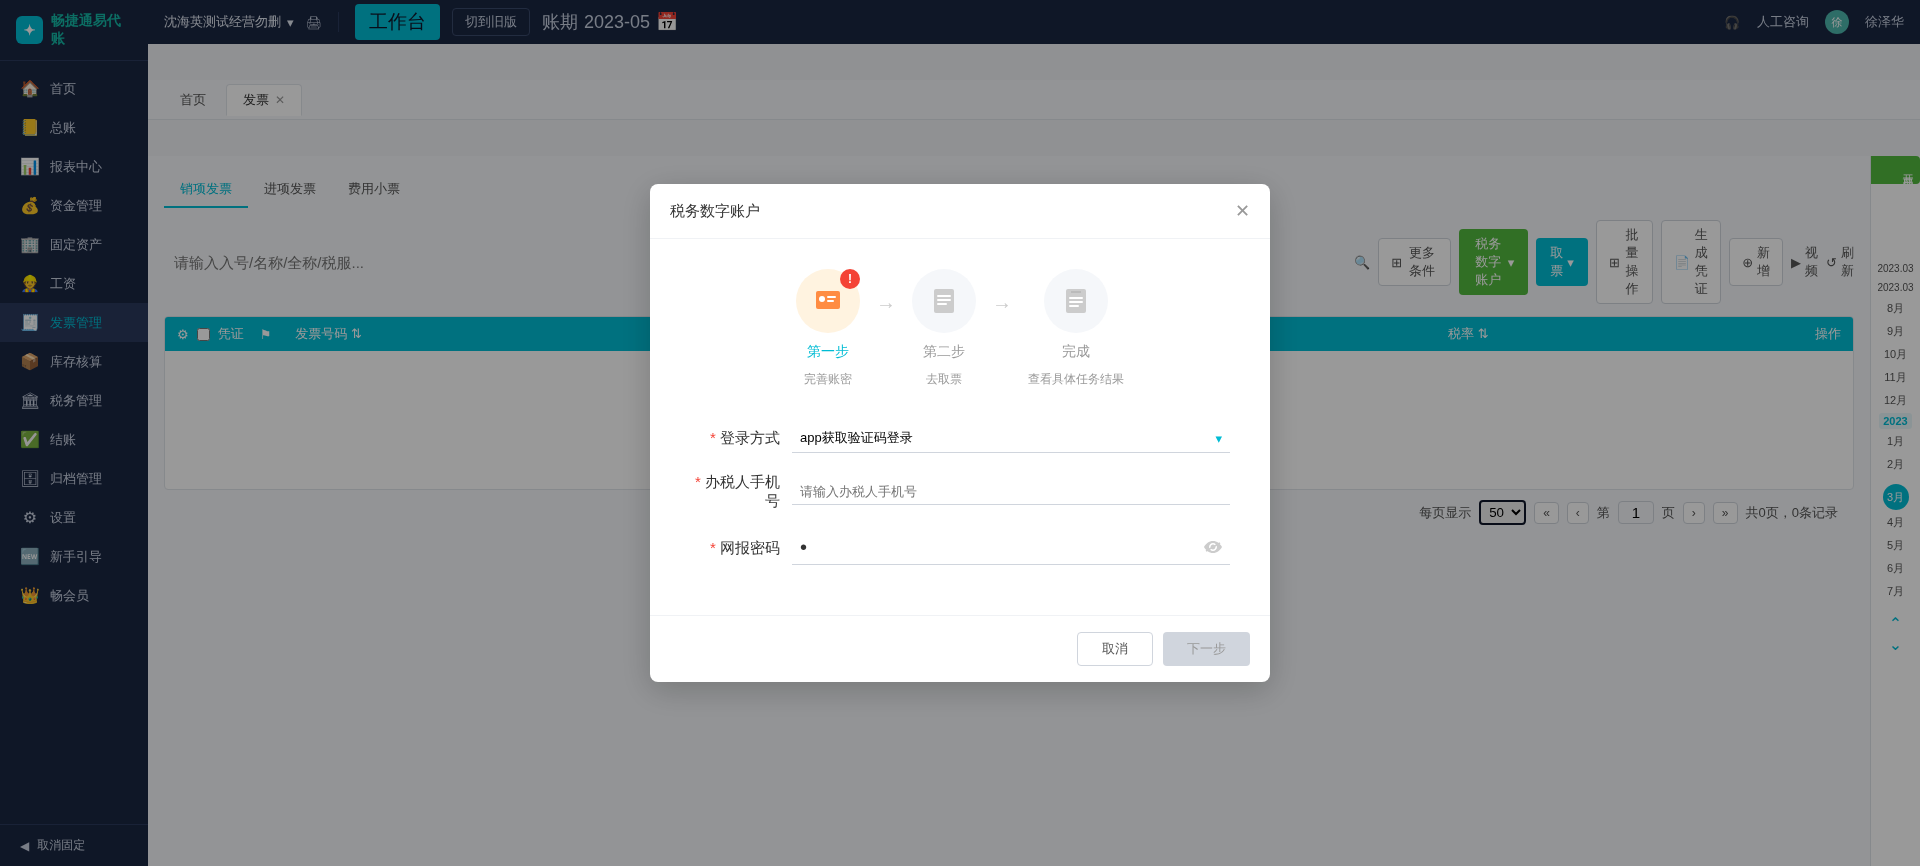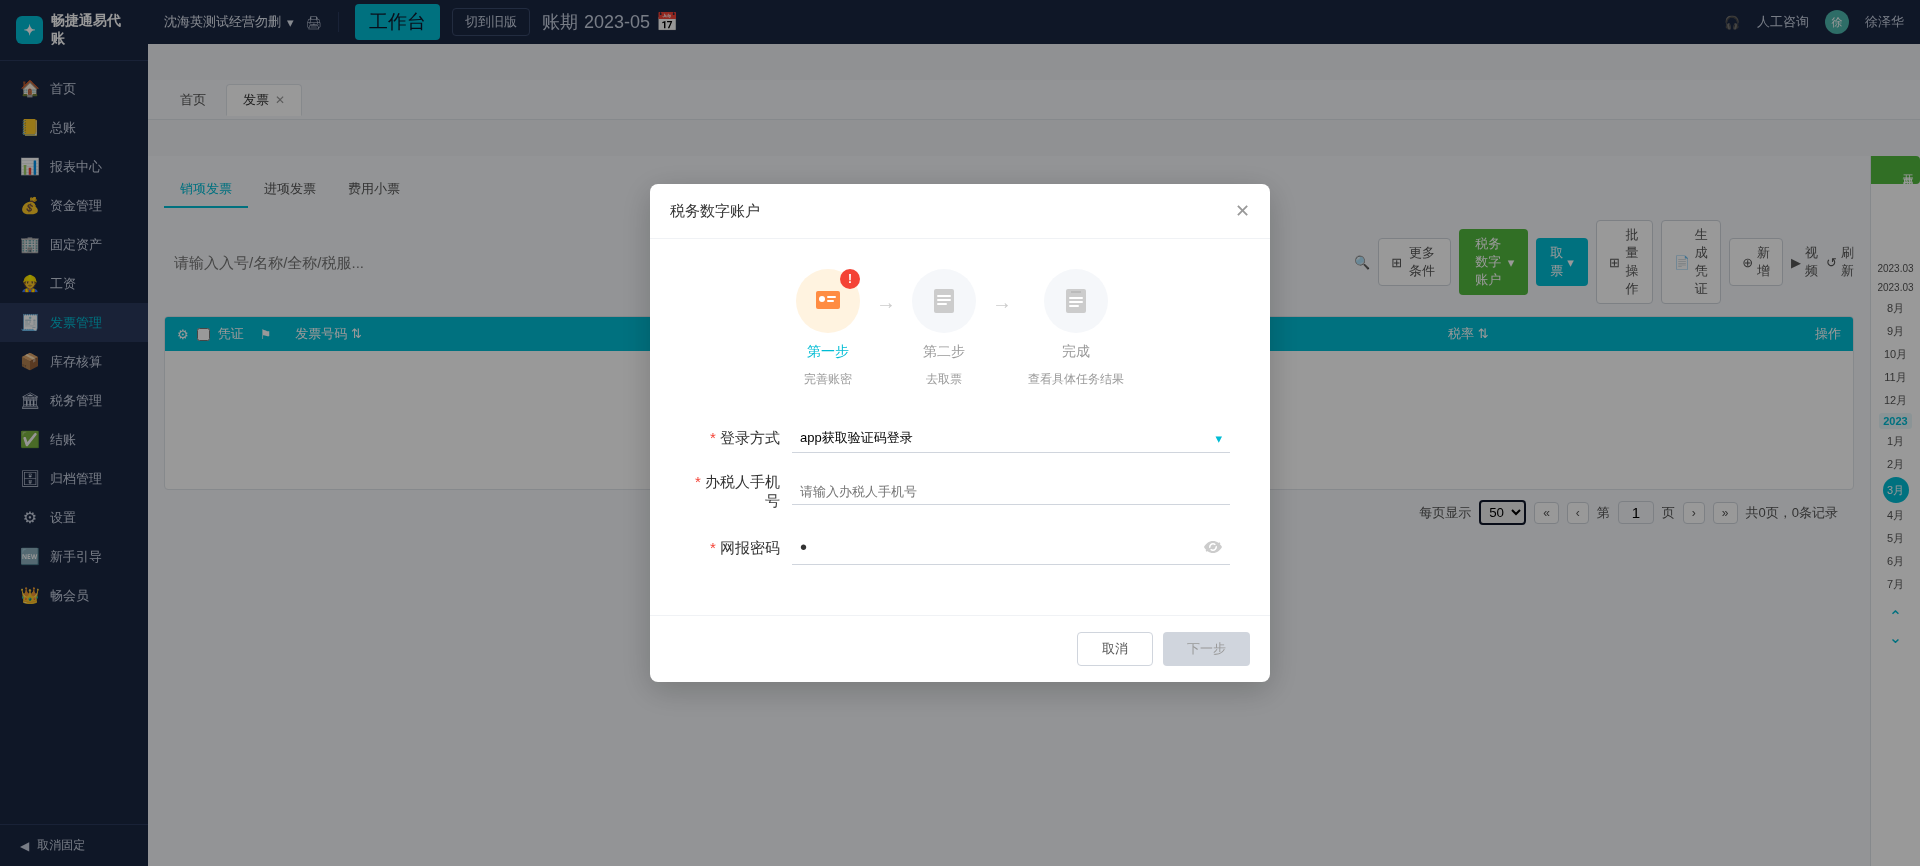--- a/index.html
+++ b/index.html
@@ -23,21 +23,21 @@
       gap: 8px;
       border-bottom: 1px solid #2a3a5c;
     }
     .sidebar-logo-icon {
       width: 28px; height: 28px;
       background: #00bcd4;
       border-radius: 6px;
       display: flex; align-items: center; justify-content: center;
       color: white; font-size: 14px; font-weight: bold;
     }
-    .sidebar-logo-text { color: #ffffff; font-size: 14px; font-weight: bold; }
+    .sidebar-logo-text { color: #14b8a6; font-size: 14px; font-weight: bold; }
     .sidebar-nav { flex: 1; overflow-y: auto; padding: 8px 0; }
     .sidebar-item {
       display: flex;
       align-items: center;
       gap: 10px;
       padding: 10px 20px;
       cursor: pointer;
       color: #c8d0e0;
       font-size: 13px;
     }
@@ -162,21 +162,21 @@
       align-items: center;
       padding: 8px 0;
       gap: 4px;
       flex-shrink: 0;
       position: relative;
     }
     .right-panel-month {
       font-size: 11px; color: #555; padding: 3px 4px; cursor: pointer; text-align: center;
       border-radius: 3px;
     }
-    .right-panel-month.active { background: #00bcd4; color: white; border-radius: 50%; width: 26px; height: 26px; display: flex; align-items: center; justify-content: center; }
+    .right-panel-month.active { background: #00bcd4; color: white; border-radius: 50%; width: 26px; height: 26px; display: flex; align-items: center; justify-content: center; margin-top: 7px; }
     .open-book-btn {
       position: absolute;
       top: 0;
       right: 0;
       writing-mode: vertical-rl;
       background: #52b93f;
       color: white;
       font-size: 11px;
       padding: 8px 4px;
       cursor: pointer;

